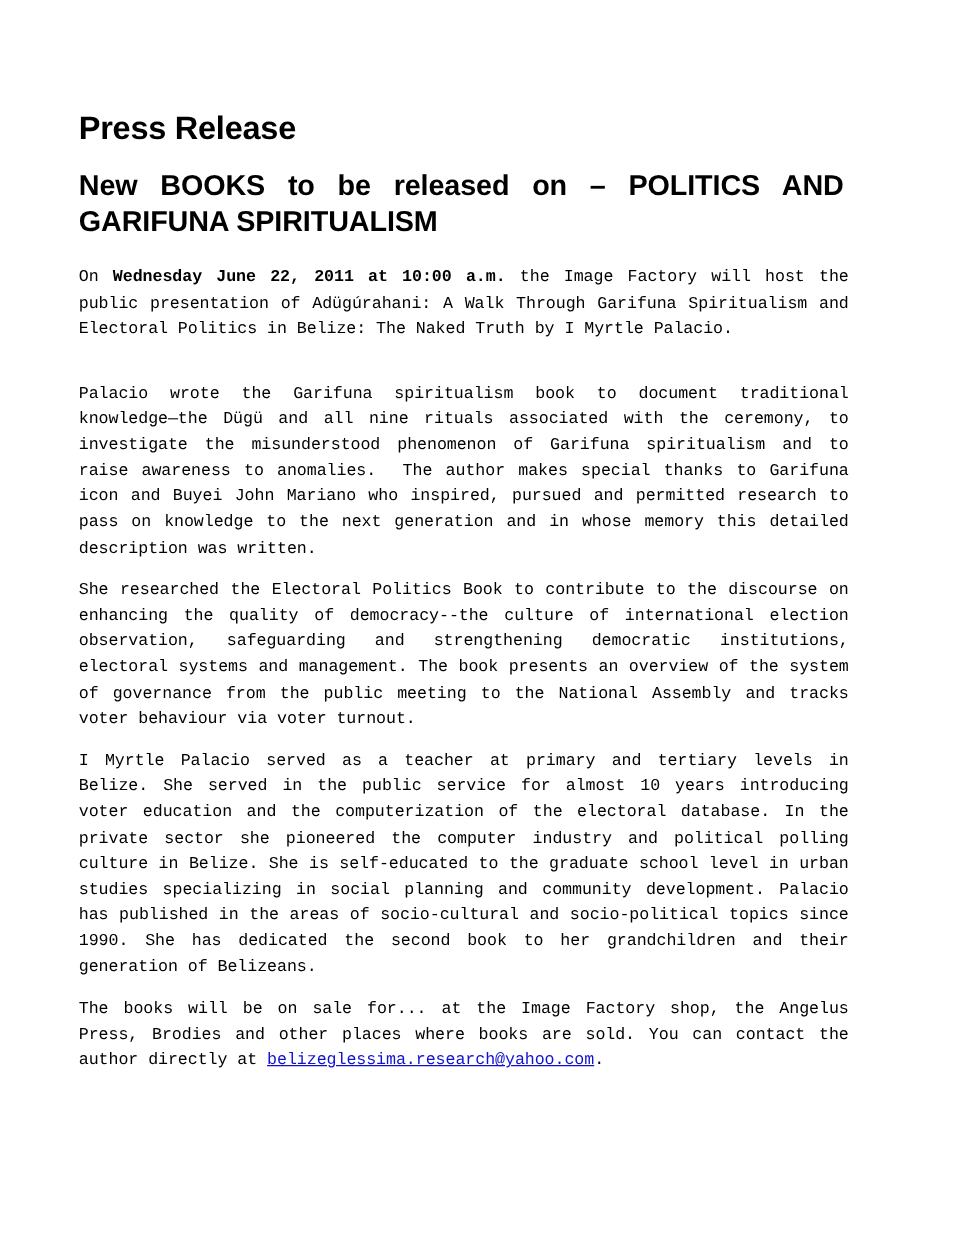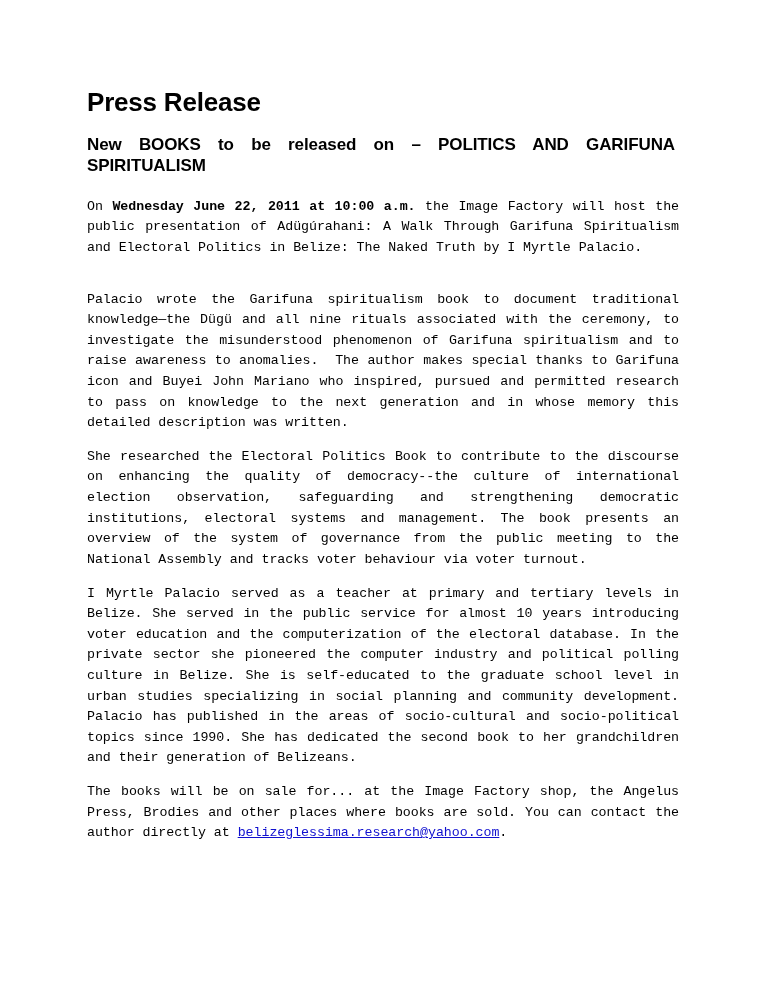--- a/index.html
+++ b/index.html
@@ -13,31 +13,31 @@
     font-family: "Liberation Sans", sans-serif;
     color: #000000;
     -webkit-font-smoothing: antialiased;
   }
   .page {
     position: relative;
     width: 768px;
     height: 752px;
     background: #ffffff;
     box-sizing: border-box;
-    padding: 88px 89px 40px 87px;
+    padding: 88px 89px 40px 63px;
   }
   .doc-title {
     font-size: 26px;
     font-weight: bold;
     line-height: 1.14;
     margin: 0 0 16px 0;
     letter-spacing: -0.2px;
   }
   .doc-subtitle {
-    font-size: 17px;
+    font-size: 23px;
     font-weight: bold;
     line-height: 1.27;
     margin: 0 4px 20px 0;
     text-align: justify;
     text-align-last: left;
     letter-spacing: -0.1px;
   }
   p.body-para {
     font-size: 13.3px;
     line-height: 1.55;

